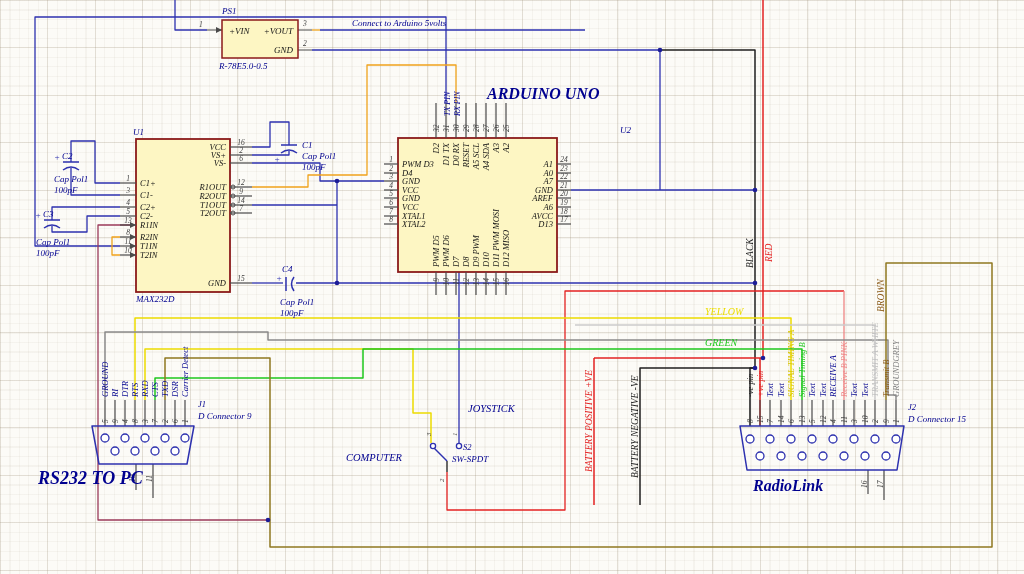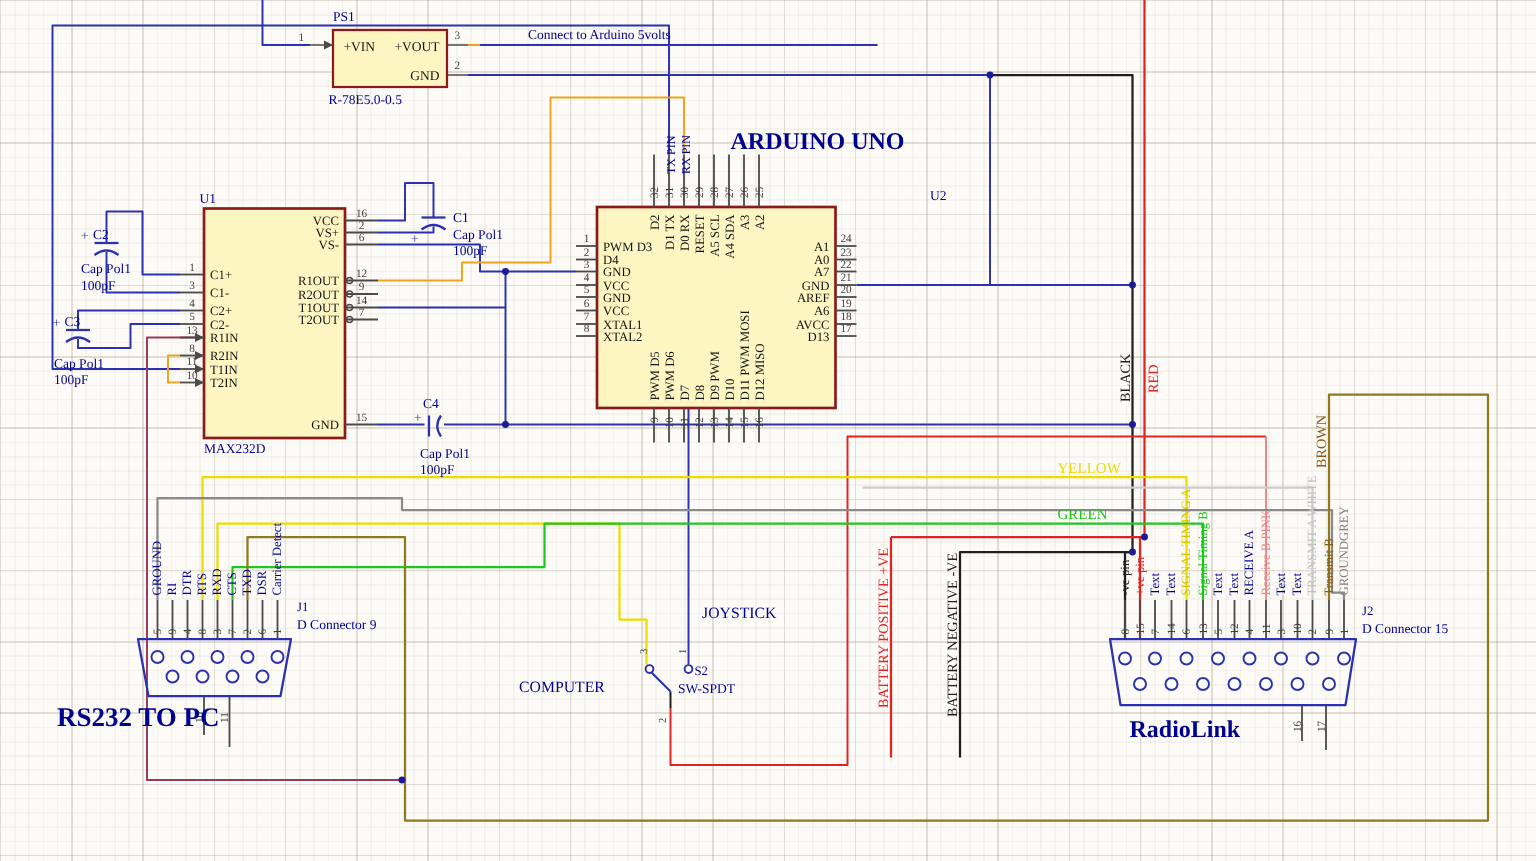--- a/index.html
+++ b/index.html
@@ -3,20 +3,21 @@
 <meta charset="utf-8">
 <style>
   html,body{margin:0;padding:0;background:#fcfbf7;}
   .sheet{position:relative;width:1024px;height:574px;overflow:hidden;
     background-color:#fcfbf7;
     background-image:
       repeating-linear-gradient(to right, rgba(150,135,110,.20) 0 1px, transparent 1px 47.5px),
       repeating-linear-gradient(to bottom, rgba(150,135,110,.20) 0 1px, transparent 1px 47.5px),
       repeating-linear-gradient(to right, rgba(150,135,110,.07) 0 1px, transparent 1px 9.5px),
       repeating-linear-gradient(to bottom, rgba(150,135,110,.07) 0 1px, transparent 1px 9.5px);
+    font-style: italic;
   }
   svg{position:absolute;left:0;top:0;}
   svg text{font-family:"Liberation Serif","DejaVu Serif",serif;}
   .big{font-weight:bold;}
 </style>
 </head>
 <body>
 
 <div class="sheet">
 <svg width="1024" height="574" viewBox="0 0 1024 574">

